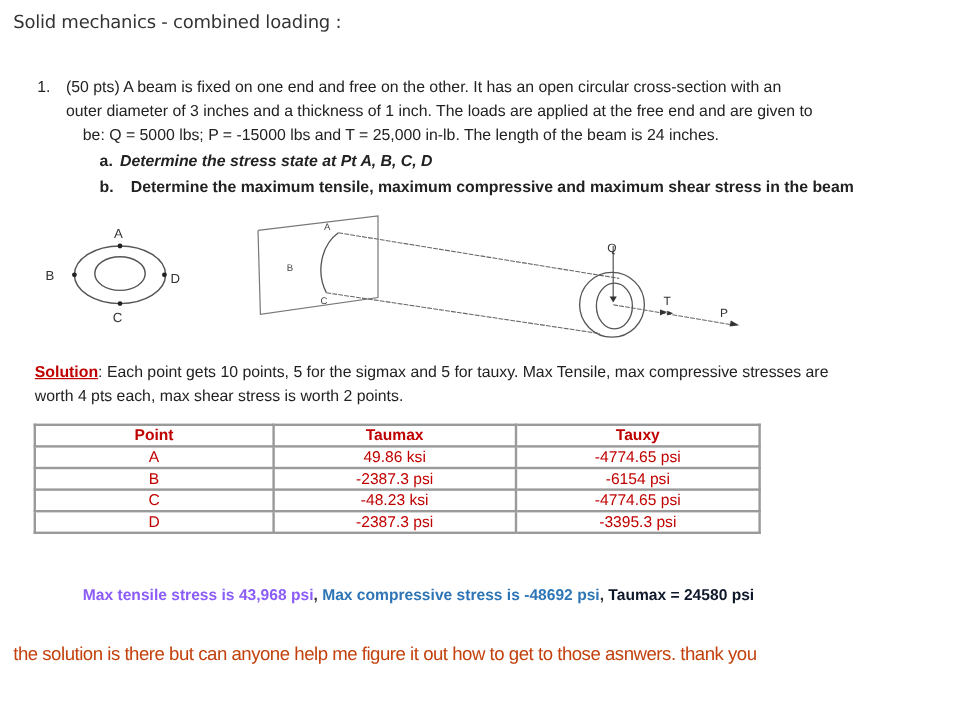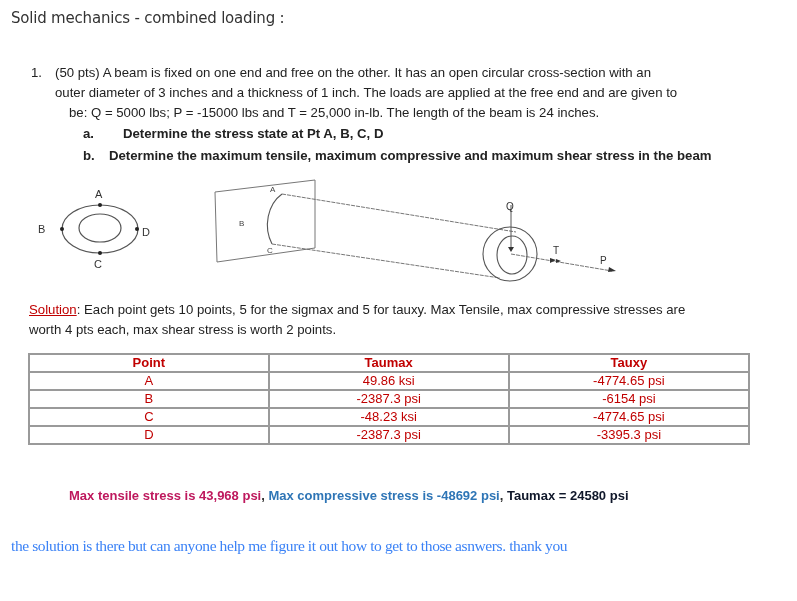--- a/index.html
+++ b/index.html
@@ -8,52 +8,52 @@
     font-family:"Liberation Sans", sans-serif; color:#222;
   }
   .title {
     position:absolute; left:11px; top:9px; font-size:15px; color:#333; font-family:"DejaVu Sans", sans-serif; font-weight:normal; letter-spacing:-0.2px;
   }
   .doc { position:absolute; left:0; top:0; width:797px; }
   .q-line {
     position:absolute; font-size:13.2px; color:#222; white-space:nowrap; font-family:"Liberation Sans", sans-serif;
   }
   .bold { font-weight:bold; }
-  .sol-label { color:#c00000; text-decoration:underline; font-weight:normal;margin-top:48px; }
+  .sol-label { color:#c00000; text-decoration:underline; font-weight:bold;margin-top:48px; }
   table.res {
-    position:absolute; left:28px; top:353px; width:722px; border-collapse:collapse;
+    position:absolute; left:28px; top:353px; width:606px; border-collapse:collapse;
     font-size:13px; color:#c00000;
   }
   table.res td, table.res th {
     border:2px solid #9a9a9a; height:16px; padding:0; text-align:center; line-height:16px;
   }
   table.res th { color:#c00000; font-weight:bold; }
   .summary { position:absolute; left:29px; top:488px; font-size:13px; font-weight:bold; white-space:nowrap; }
-  .red { color:#be185d;padding-left:40px; }
+  .red { color:#8b5cf6;padding-left:40px; }
   .blue { color:#2e75b6; }
   .green { color:#0f172a; }
   .sep { color:#333; }
   .comment {
-    position:absolute; left:11px; top:532px; width:770px; font-size:15.5px; line-height:28px; color:#3b82f6;
-    font-family:Liberation Serif, serif; letter-spacing:-0.4px;
+    position:absolute; left:11px; top:532px; width:770px; font-size:15.5px; line-height:28px; color:#c2410c;
+    font-family:Liberation Sans, sans-serif; letter-spacing:-0.4px;
   }
   svg text { font-family:"Liberation Sans", sans-serif; }
 </style>
 </head>
 <body>
 
 <div class="title">Solid mechanics - combined loading :</div>
 
 <div class="doc">
   <div class="q-line" style="left:31px;top:65px;">1.</div>
   <div class="q-line" style="left:55px;top:65px;">(50 pts) A beam is fixed on one end and free on the other.  It has an open circular cross-section with an</div>
   <div class="q-line" style="left:55px;top:85px;">outer diameter of 3 inches and a thickness of 1 inch.  The loads are applied at the free end and are given to</div>
   <div class="q-line" style="left:69px;top:105px;text-align:center;">be: Q = 5000 lbs; P = -15000 lbs and T = 25,000 in-lb.  The length of the beam is 24 inches.</div>
   <div class="q-line bold" style="left:83px;top:126px;">a.</div>
-  <div class="q-line bold" style="left:123px;top:126px;">Determine the stress state at Pt A, B, C, D</div>
+  <div class="q-line bold" style="left:100px;top:126px;font-style:italic;">Determine the stress state at Pt A, B, C, D</div>
   <div class="q-line bold" style="left:83px;top:148px;">b.</div>
   <div class="q-line bold" style="left:109px;top:148px;">Determine the maximum tensile, maximum compressive and maximum shear stress in the beam</div>
 
   <svg style="position:absolute;left:20px;top:170px;" width="180" height="120" viewBox="0 0 180 120">
     <ellipse cx="80" cy="59" rx="38" ry="24" fill="none" stroke="#555" stroke-width="1.2"></ellipse>
     <ellipse cx="80" cy="58" rx="21" ry="14" fill="none" stroke="#555" stroke-width="1.2"></ellipse>
     <circle cx="80" cy="35" r="2" fill="#222"></circle>
     <circle cx="42" cy="59" r="2" fill="#222"></circle>
     <circle cx="117" cy="59" r="2" fill="#222"></circle>
     <circle cx="80" cy="83" r="2" fill="#222"></circle>

